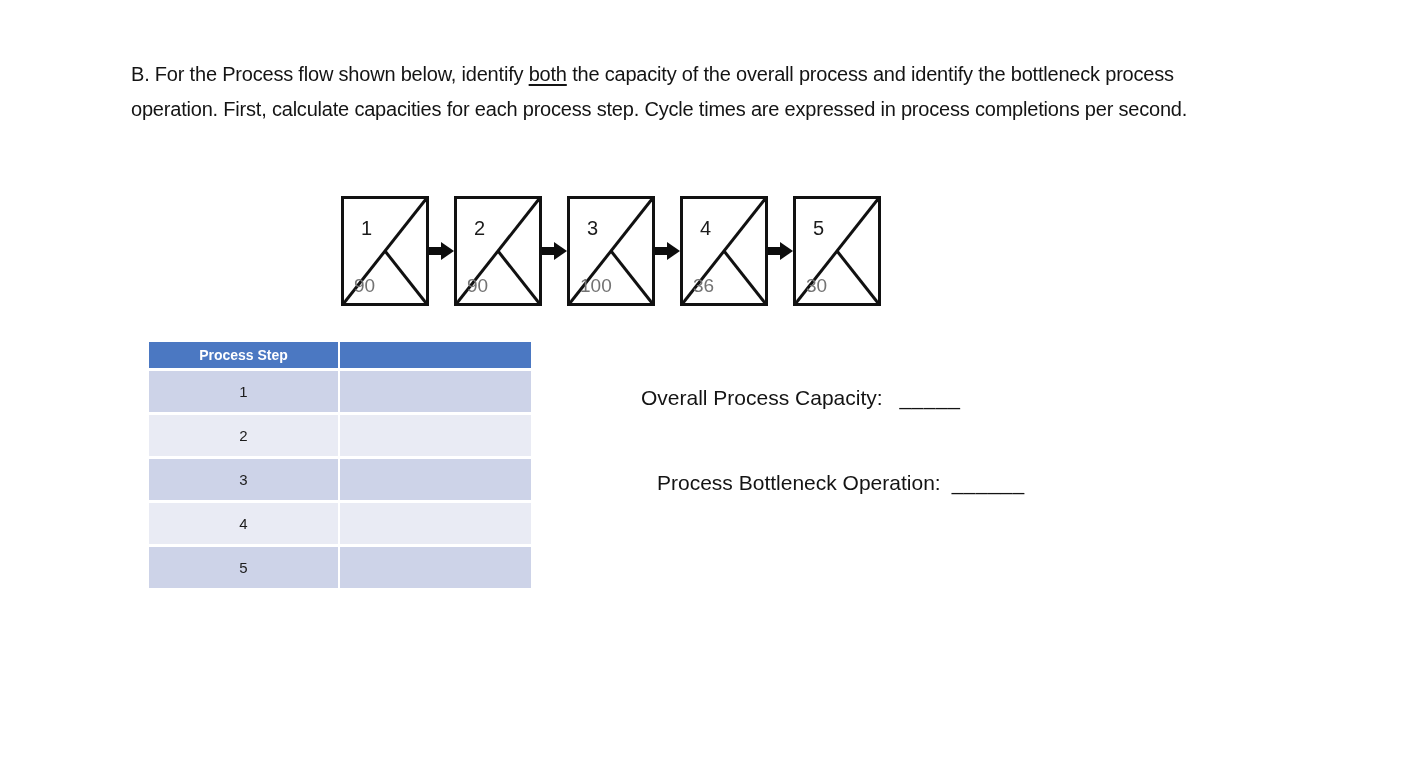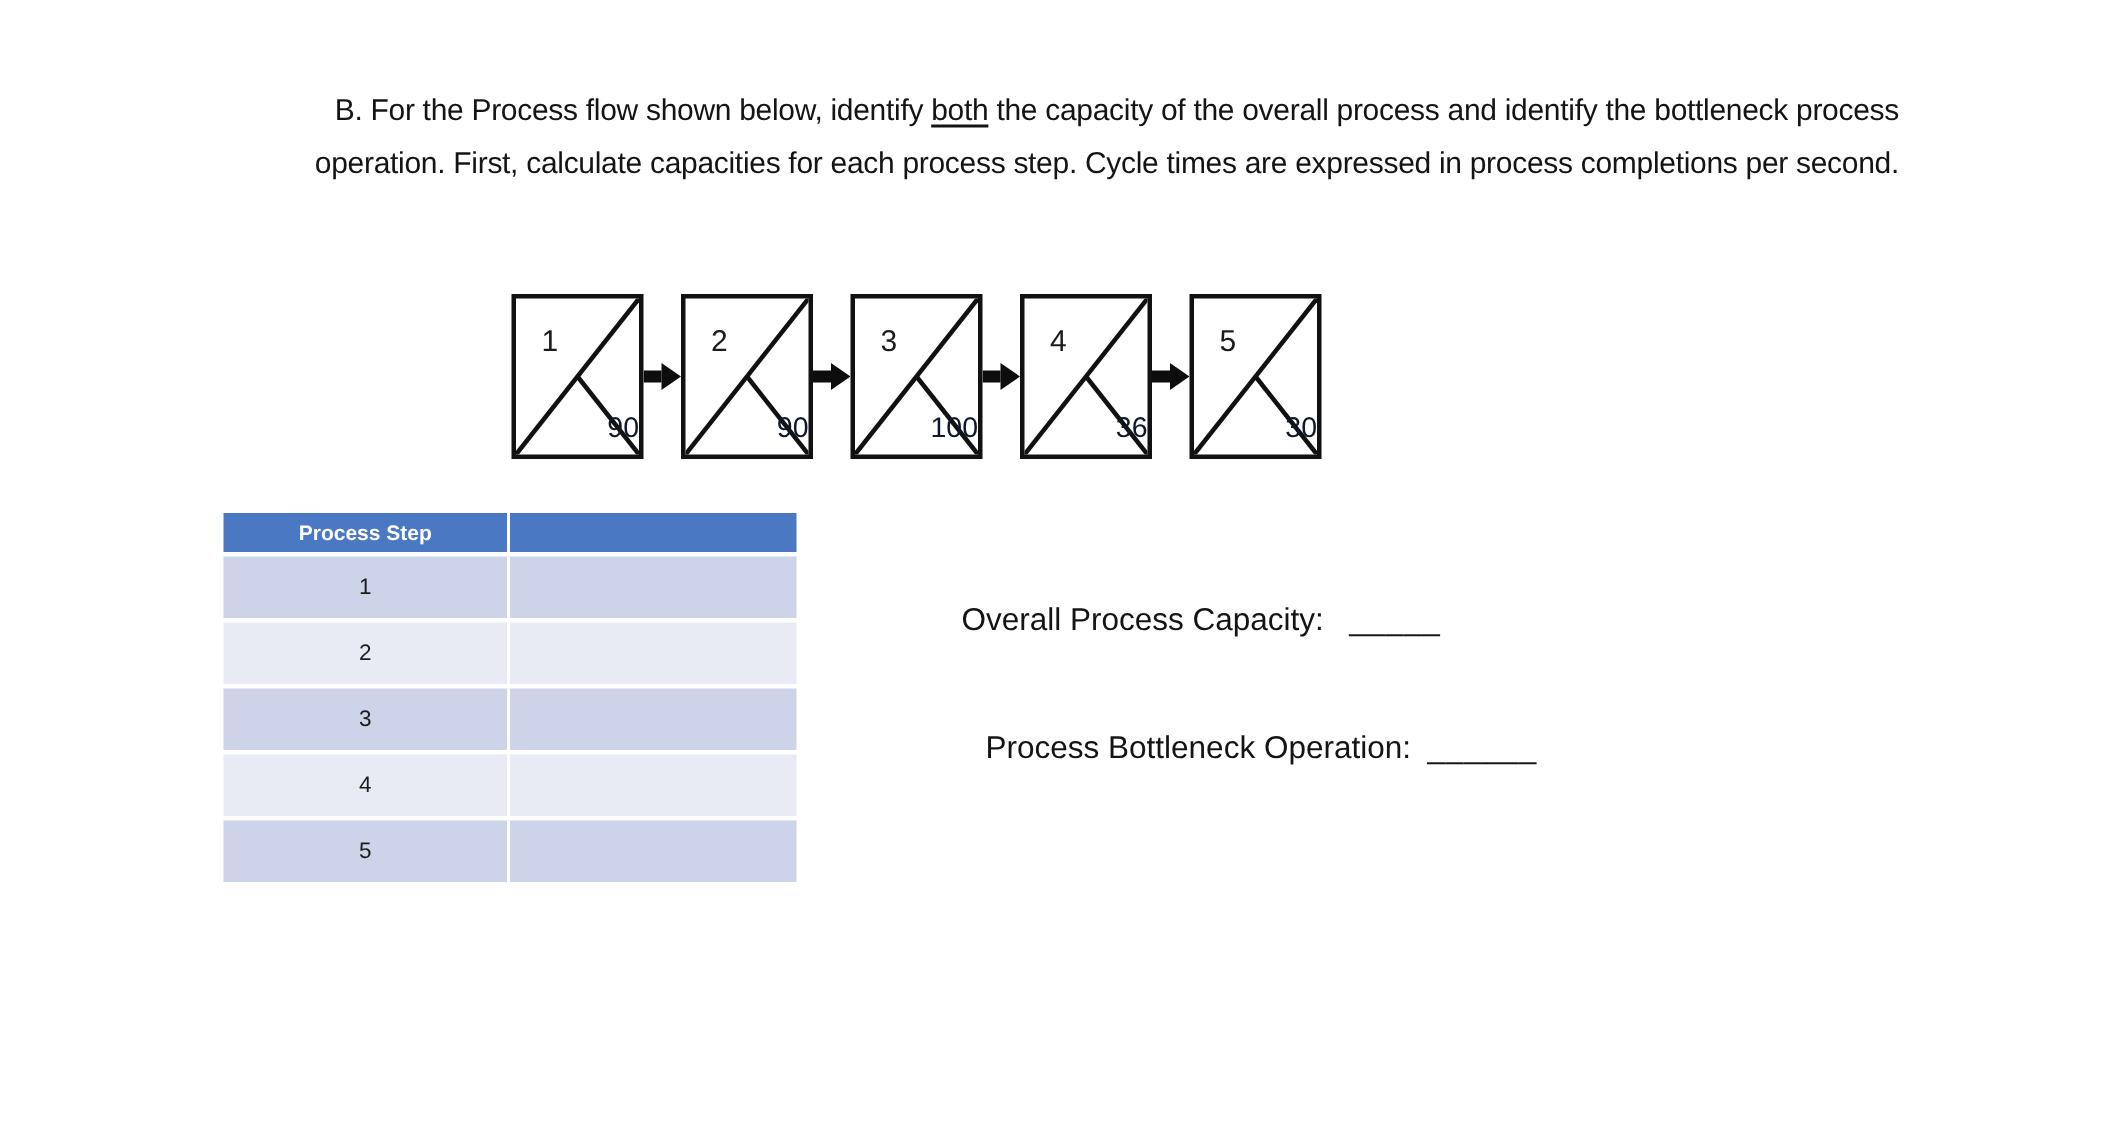--- a/index.html
+++ b/index.html
@@ -17,21 +17,20 @@
   
   .question {
     position: absolute;
     left: 131px;
     top: 57px;
     width: 1135px;
     font-size: 20px;
     line-height: 35px;
     letter-spacing: -0.2px;
     color: #141414;
-    text-align: right;
   }
   .u {
     text-decoration: underline;
     text-underline-offset: 3px;
     text-decoration-thickness: 2px;
   }
 
   
   .flow {
     position: absolute;
@@ -55,23 +54,23 @@
     left: 17px;
     top: 18px;
     font-size: 20px;
     color: #1c1c1c;
   }
   .pval {
     position: absolute;
     left: 10px;
     right: 0;
     bottom: 6px;
-    text-align: right;
+    text-align: left;
     font-size: 19px;
-    color: #0f172a;
+    color: #737373;
     margin-top: 31px;
   }
   .farrow {
     width: 25px;
     height: 110px;
     display: flex;
     align-items: center;
     flex: 0 0 auto;
   }
   .shaft { display: block; width: 12px; height: 8px; background: #0d0d0d; }
@@ -97,21 +96,21 @@
   .trow.light { background: #E9EBF4; }
   .td {
     width: 191px;
     display: flex; align-items: center; justify-content: center;
     font-size: 15px; color: #1c1c1c;
     border-right: 2px solid #ffffff;
   }
   .td.last { width: 189px; border-right: none; }
 
   
-  .answers { position: absolute; left: 641px; top: 402px; font-size: 21px; color: #141414; }
+  .answers { position: absolute; left: 641px; top: 386px; font-size: 21px; color: #141414; }
   .ansline { height: 28px; white-space: pre; }
   .ansline.second { margin-top: 57px; margin-left: 16px; }
   .blank { margin-left: 11px; letter-spacing: 0.5px; }
 </style>
 </head>
 <body>
 
 <div class="slide">
 
   <p class="question"><span>B. For the Process flow shown below, identify </span><span class="u">both</span><span> the capacity of the overall process and identify the bottleneck process operation. First, calculate capacities for each process step. Cycle times are expressed in process completions per second.</span></p>

